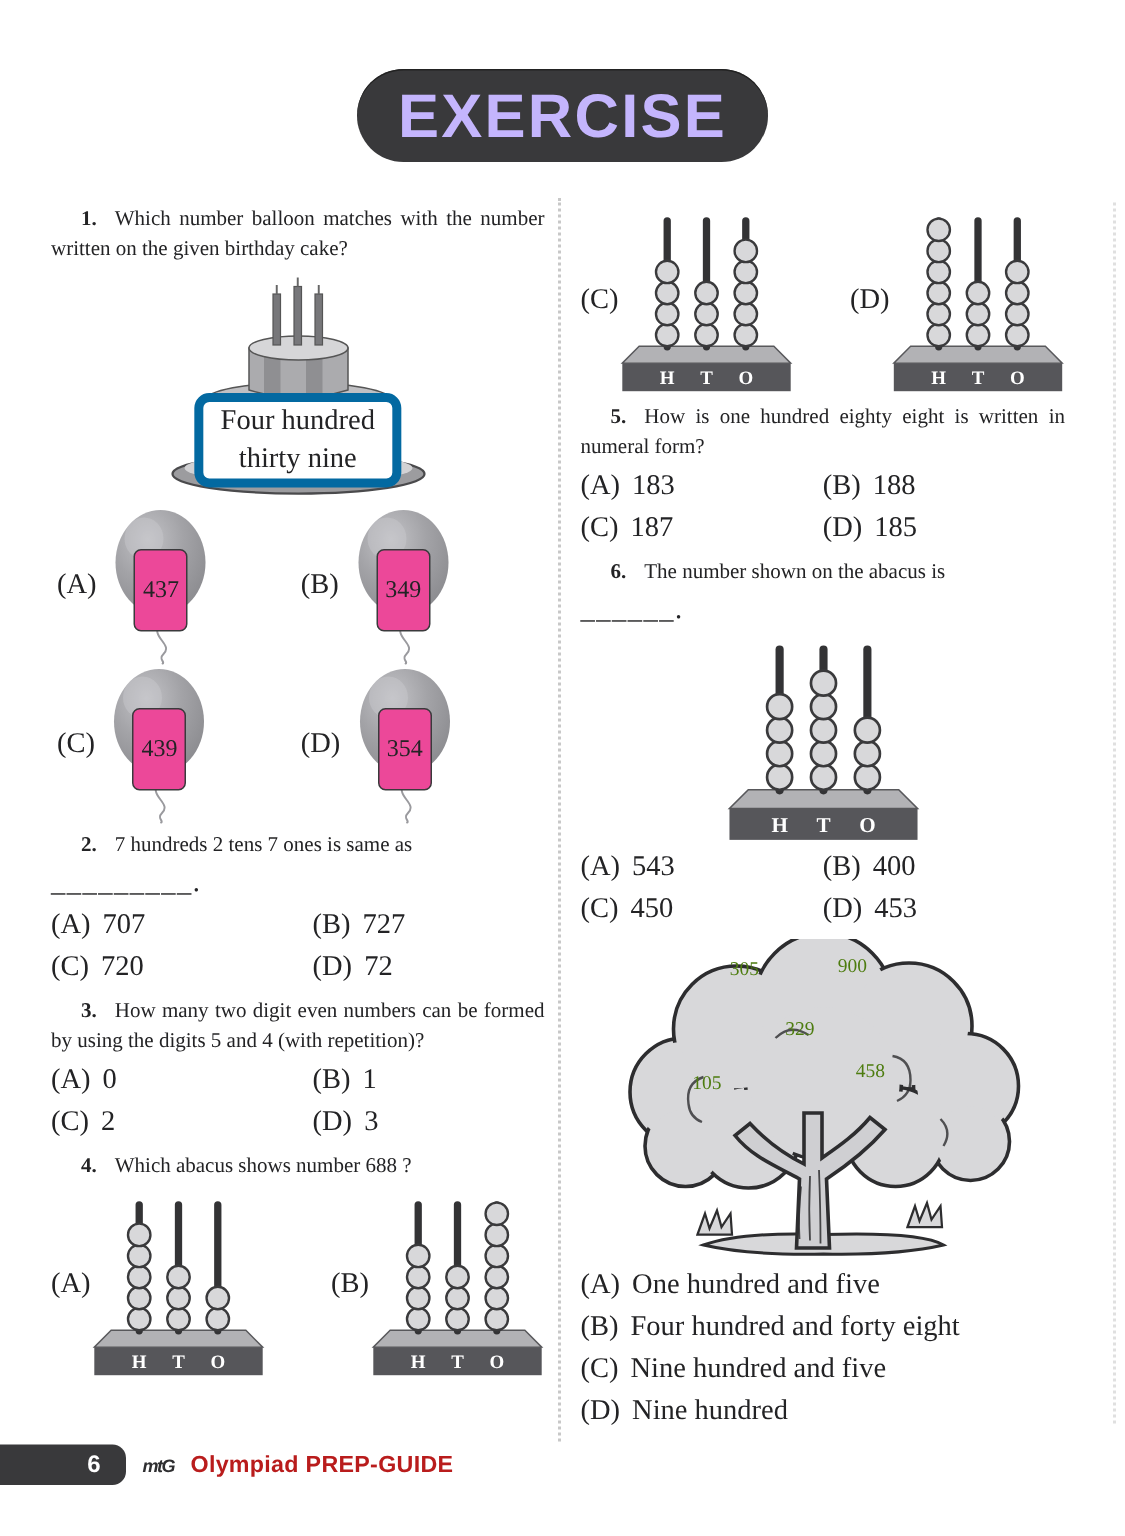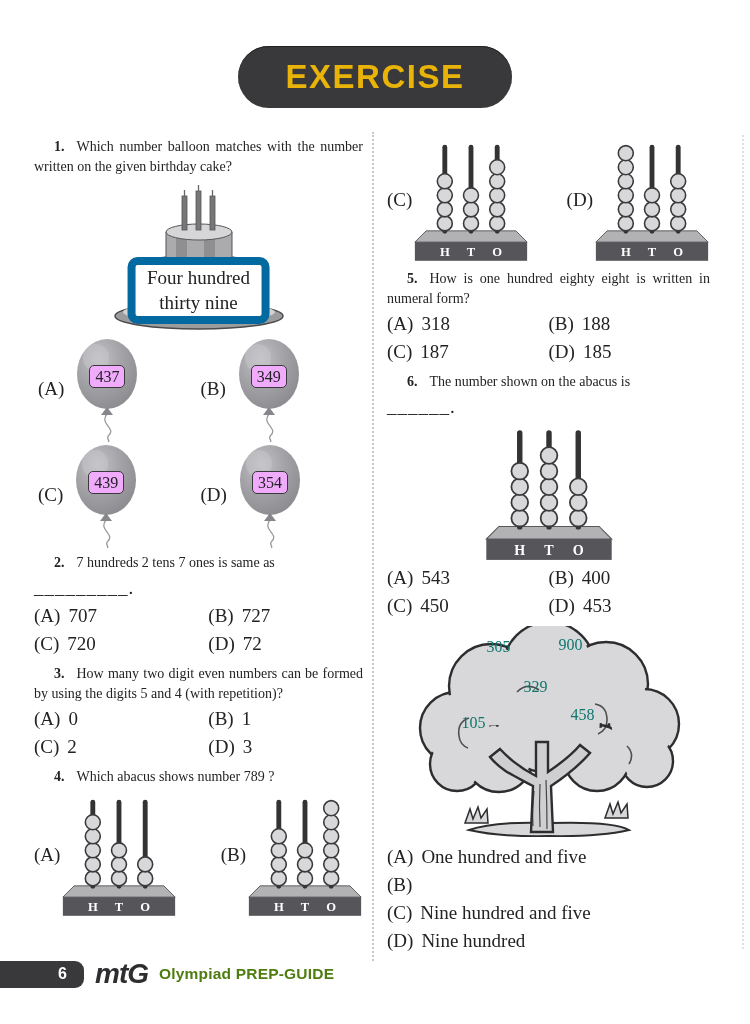--- a/index.html
+++ b/index.html
@@ -7,22 +7,22 @@
     width:750px;height:1024px;background:#ffffff;position:relative;
     font-family:"Liberation Serif",serif;color:#232325;overflow:hidden;
   }
   
   .banner{
     width:274px;height:62px;background:#39393b;border-radius:34px;
     margin:46px auto 24px auto;display:flex;align-items:center;justify-content:center;
     box-shadow:0 1px 0 #222 inset;
   }
   .banner-text{
-    font-family:"Liberation Sans",sans-serif;font-weight:bold;font-size:33px;
-    color:#eab308;letter-spacing:1.5px;
+    font-family:"Liberation Sans",sans-serif;font-weight:bold;font-size:41px;
+    color:#c4b5fd;letter-spacing:1.5px;
   }
   
   .columns{display:flex;padding:0 20px 0 34px;}
   .col-left{width:340px;padding-right:9px;border-right:2px dotted #c8c8c8;box-sizing:border-box;}
   .col-right{width:336px;padding-left:13px;box-sizing:border-box;}
   .edge-dots{position:absolute;top:135px;bottom:75px;right:6px;border-left:2px dotted #e0e0e0;}
   
   .qpara{
     font-size:14px;line-height:1.4;text-align:justify;margin:5px 0 2px 0;text-indent:20px;
   }
@@ -33,53 +33,53 @@
   .opts1{font-size:19px;line-height:1.47;margin:1px 0 6px 0;}
   .opt{display:flex;}
   .opt-label{margin-right:8px;white-space:nowrap;}
   
   .balloon-grid{display:grid;grid-template-columns:1fr 1fr;margin:2px 0 0 4px;}
   .balloon-cell{display:flex;align-items:center;height:106px;}
   .balloon-cell .opt-label{font-size:19px;margin-right:2px;}
   .balloon{position:relative;width:82px;height:106px;flex:0 0 auto;}
   .balloon-label{
     position:absolute;top:29px;left:41px;transform:translateX(-50%);
-    background:#f0abfc;border:1.7px solid #3a3a3c;border-radius:5px;
-    padding:0 5px;font-size:16px;line-height:21px;
+    background:#ec4899;border:1.7px solid #3a3a3c;border-radius:5px;
+    padding:16px 5px;font-size:16px;line-height:21px;
   }
   
   .cake-wrap{position:relative;width:190px;margin:0 auto;}
   .cake-label{
     position:absolute;bottom:10px;left:50%;transform:translateX(-50%);
-    background:#fff;border:8px solid #0369a1;border-radius:10px;
+    background:#fff;border:6px solid #0369a1;border-radius:10px;
     padding:1px 12px;font-size:19px;line-height:1.3;text-align:center;white-space:nowrap;
   }
   
   .abacus-row{display:flex;justify-content:space-between;margin:4px 0 0 0;}
   .abacus-item{display:flex;align-items:center;}
   .abacus-item .opt-label{font-size:19px;margin-right:1px;}
   .abacus-box{width:116px;height:128px;}
   .abacus-box svg{width:100%;height:100%;display:block;}
   .abacus-center{display:flex;justify-content:center;margin:3px 0 2px 0;}
   .abacus-center .abacus-box{width:130px;height:140px;}
   
   .tree-wrap{position:relative;width:300px;height:212px;margin:3px auto 5px auto;}
-  .tree-num{position:absolute;font-size:16px;color:#0f766e;}
+  .tree-num{position:absolute;font-size:13px;color:#4d7c0f;}
   
   .footer{
     position:absolute;left:0;bottom:34px;display:flex;align-items:center;gap:11px;
     font-family:"Liberation Sans",sans-serif;
   }
   .page-badge{
     width:84px;height:27px;background:#39393b;border-radius:0 9px 9px 0;
     color:#fff;font-weight:bold;font-size:16px;display:flex;align-items:center;
     justify-content:flex-end;padding-right:17px;box-sizing:border-box;
   }
-  .logo{font-weight:bold;font-style:italic;font-size:28px;color:#2e2e30;letter-spacing:-1px;}
-  .brand{font-weight:bold;font-size:15.5px;color:#4d7c0f;letter-spacing:0.2px;}
+  .logo{font-weight:bold;font-style:italic;font-size:12px;color:#2e2e30;letter-spacing:-1px;}
+  .brand{font-weight:bold;font-size:15.5px;color:#b91c1c;letter-spacing:0.2px;}
 </style>
 </head>
 <body>
 
 <div class="page">
 
   <svg width="0" height="0" style="position:absolute">
     <defs>
       <radialGradient id="balloonGrad" cx="36%" cy="28%" r="78%">
         <stop offset="0%" stop-color="#c3c3c7"></stop>
@@ -211,21 +211,21 @@
         <div class="opt">
             <span class="opt-label">(C)</span>
             <span>2</span>
           </div>
         <div class="opt">
             <span class="opt-label">(D)</span>
             <span>3</span>
           </div>
       </div>
 
-      <p class="qpara"><span class="qnum">4.</span><span>Which abacus shows number 789 ?</span></p>
+      <p class="qpara"><span class="qnum">4.</span><span>Which abacus shows number 688 ?</span></p>
       <div class="abacus-row">
         <div class="abacus-item">
           <span class="opt-label">(A)</span>
           <div class="abacus-box">
               <svg viewBox="0 0 124 134" xmlns="http://www.w3.org/2000/svg">
                 <polygon points="14,100 110,100 122,112 2,112" fill="#b2b2b5" stroke="#58585b" stroke-width="1"></polygon>
                 <rect x="2" y="112" width="120" height="20" fill="#56565a"></rect>
                 <rect x="31.4" y="8" width="5.2" height="95" rx="2.6" fill="#333335"></rect>
                 <rect x="59.4" y="8" width="5.2" height="95" rx="2.6" fill="#333335"></rect>
                 <rect x="87.4" y="8" width="5.2" height="95" rx="2.6" fill="#333335"></rect>
@@ -334,21 +334,21 @@
                 <text x="90" y="127" text-anchor="middle" font-size="13.5" font-weight="bold" fill="#ffffff" font-family="Liberation Serif, serif">O</text>
               </svg>
             </div>
         </div>
       </div>
 
       <p class="qpara"><span class="qnum">5.</span><span>How is one hundred eighty eight is written in numeral form?</span></p>
       <div class="opts2" style="grid-template-columns:50% 50%;">
         <div class="opt">
             <span class="opt-label">(A)</span>
-            <span>318</span>
+            <span>183</span>
           </div>
         <div class="opt">
             <span class="opt-label">(B)</span>
             <span>188</span>
           </div>
         <div class="opt">
             <span class="opt-label">(C)</span>
             <span>187</span>
           </div>
         <div class="opt">
@@ -456,20 +456,21 @@
         <span class="tree-num" style="left:172px;top:80px;">458</span>
       </div>
 
       <div class="opts1">
         <div class="opt">
             <span class="opt-label">(A)</span>
             <span>One hundred and five</span>
           </div>
         <div class="opt">
             <span class="opt-label">(B)</span>
+            <span>Four hundred and forty eight</span>
           </div>
         <div class="opt">
             <span class="opt-label">(C)</span>
             <span>Nine hundred and five</span>
           </div>
         <div class="opt">
             <span class="opt-label">(D)</span>
             <span>Nine hundred</span>
           </div>
       </div>

